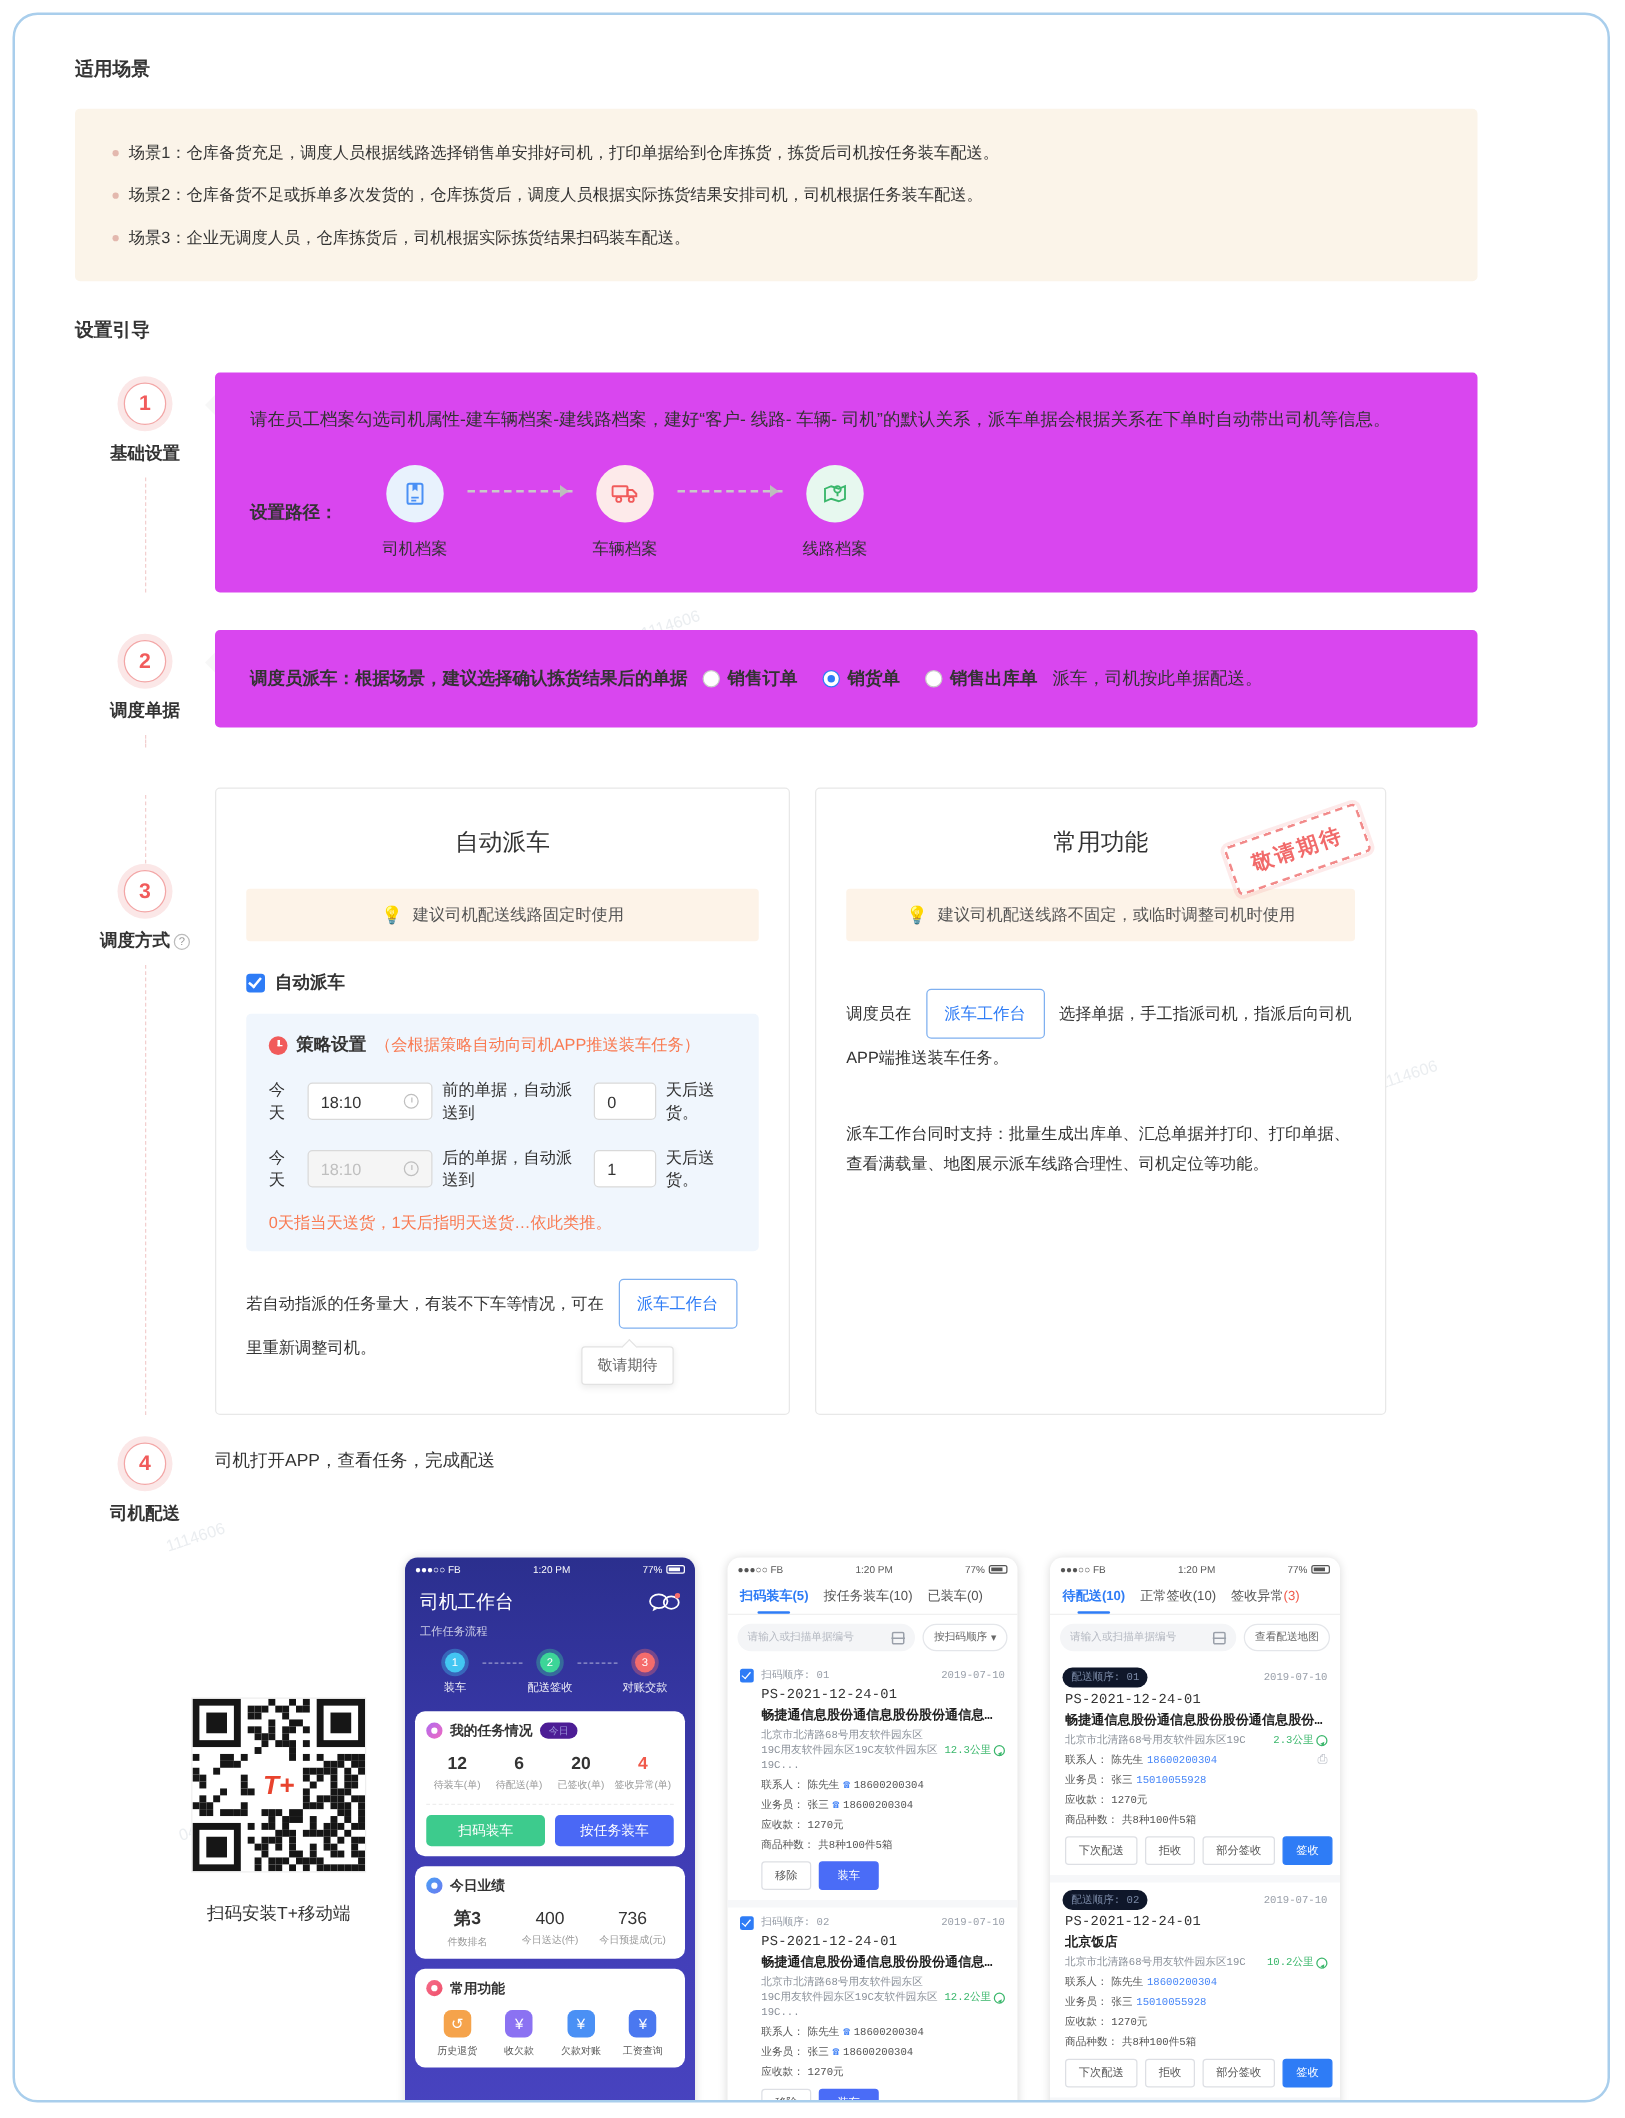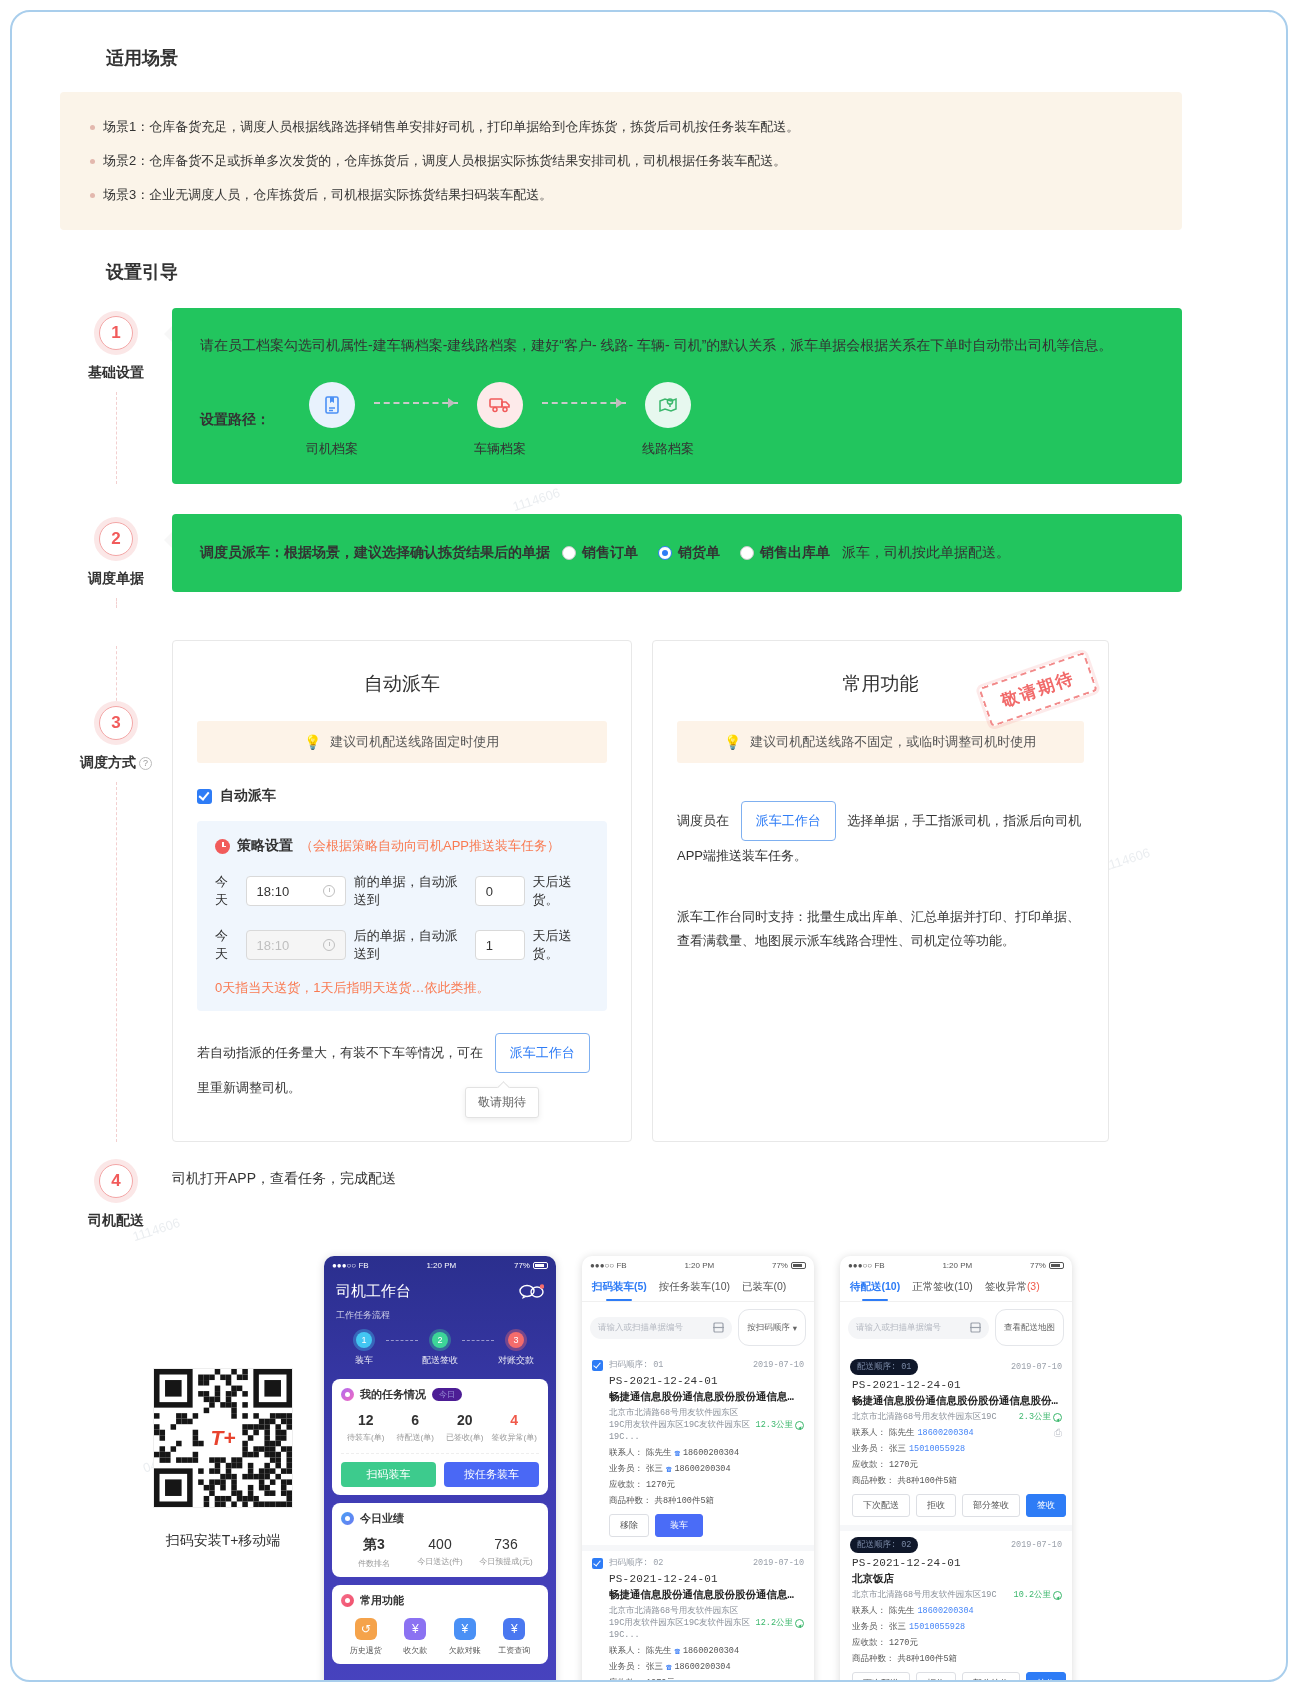--- a/index.html
+++ b/index.html
@@ -4,41 +4,41 @@
 <style>
   * { margin:0; padding:0; box-sizing:border-box; }
   html,body { width:1300px; height:1694px; background:#fff; font-family:"Liberation Sans","DejaVu Sans",sans-serif; color:#333; }
   .page { position:absolute; left:10px; top:10px; width:1278px; height:1672px; background:#fff;
           border:2px solid #A9CEEC; border-radius:20px; overflow:hidden; }
   .content { position:relative; padding:34px 104px 0 48px; }
 
   
   .wm { position:absolute; color:rgba(185,195,205,.30); font-size:13px; transform:rotate(-18deg); pointer-events:none; white-space:nowrap; }
 
-  h2.sec-title { font-size:18px; font-weight:bold; color:#333;margin-left:46px; }
+  h2.sec-title { font-size:15px; font-weight:bold; color:#333; }
 
   
   .scenario-box { margin-top:22px; background:#FBF4E9; border-radius:4px; padding:26px 28px; }
   .scn-line { display:flex; align-items:flex-start; font-size:13px; color:#333; line-height:18px; }
   .scn-line + .scn-line { margin-top:16px; }
   .scn-dot { width:5px; height:5px; border-radius:50%; background:#E3B8AE; margin:7px 8px 0 2px; flex:none; }
 
   
   .guide-title { margin-top:30px; }
   .step-row { display:flex; align-items:stretch; }
   .step-left { width:112px; flex:none; display:flex; flex-direction:column; align-items:center; padding-top:8px; }
   .step-circle { width:34px; height:34px; border-radius:50%; background:#fff; border:1px solid #F3A6A6;
                  box-shadow:0 0 0 5px #FBE7E7; display:flex; align-items:center; justify-content:center;
                  color:#F15B5B; font-size:17px; font-weight:bold; }
   .step-label { margin-top:14px; font-size:14px; font-weight:bold; color:#333; white-space:nowrap; display:flex; align-items:center; gap:3px;}
   .q-icon { width:13px; height:13px; border:1px solid #bbb; border-radius:50%; color:#999; font-size:9px; line-height:11px; text-align:center; font-weight:normal;}
   .connector { flex:1; width:0; border-left:1px dashed #F2CFCF; margin-top:10px; min-height:10px;}
   .step-content { flex:1; }
 
-  .gray-box { background:#22c55e; border-radius:4px; padding:26px 28px; position:relative; }
+  .gray-box { background:#d946ef; border-radius:4px; padding:26px 28px; position:relative; }
   .gray-box::before { content:''; position:absolute; left:-8px; top:18px; border:8px solid transparent; border-right-color:#F7F7F7; border-left:none; }
   .step1-desc { font-size:14px; line-height:22px; color:#333; }
   .path-row { display:flex; align-items:center; margin-top:26px; }
   .path-label { font-size:14px; font-weight:bold; margin-right:26px; }
   .path-item { display:flex; flex-direction:column; align-items:center; width:72px; }
   .path-ic { width:46px; height:46px; border-radius:50%; display:flex; align-items:center; justify-content:center; }
   .ic-blue { background:#E8F2FD; } .ic-red { background:#FDEAEA; } .ic-green { background:#E7F8EF; }
   .path-name { margin-top:12px; font-size:13px; color:#333; white-space:nowrap; }
   .dash-arrow { width:84px; border-top:2px dashed #C9C9C9; margin:0 6px 34px 6px; position:relative; }
   .dash-arrow::after { content:''; position:absolute; right:-2px; top:-6px; border:5px solid transparent; border-left:7px solid #BDBDBD; }
@@ -133,21 +133,21 @@
 
   
   .phone-lt { background:#fff; color:#333; }
   .ptabs { display:flex; align-items:center; padding:6px 10px 0; gap:12px; border-bottom:1px solid #f0f0f0; }
   .ptab { font-size:10.5px; color:#555; padding-bottom:7px; position:relative; white-space:nowrap; cursor:pointer; }
   .ptab.on { color:#2E7CF6; font-weight:bold; }
   .ptab.on::after { content:''; position:absolute; left:50%; transform:translateX(-50%); bottom:0; width:26px; height:2px; border-radius:2px; background:#2E7CF6; }
   .ptab .cnt-red { color:#F0594A; }
   .search-row { display:flex; align-items:center; gap:6px; padding:7px 8px; }
   .search-in { flex:1; height:22px; background:#F4F5F7; border-radius:11px; display:flex; align-items:center; padding:0 8px; color:#B5B9C2; font-size:8.5px; justify-content:space-between; }
-  .sort-pill { height:37px; border:1px solid #E4E6EA; border-radius:11px; display:flex; align-items:center; padding:0 8px; font-size:8.5px; color:#666; gap:3px; white-space:nowrap; cursor:pointer; }
+  .sort-pill { height:22px; border:1px solid #E4E6EA; border-radius:11px; display:flex; align-items:center; padding:0 8px; font-size:8.5px; color:#666; gap:3px; white-space:nowrap; cursor:pointer; }
   .order { padding:6px 10px 8px; border-bottom:6px solid #F6F7F9;font-family:Liberation Mono, monospace; }
   .o-head { display:flex; align-items:center; gap:6px; color:#9AA0AA; font-size:8.5px; }
   .o-chk { width:11px; height:11px; border-radius:2px; background:#2E7CF6; position:relative; flex:none; }
   .o-chk::after { content:''; position:absolute; left:3px; top:1px; width:3px; height:6px; border:solid #fff; border-width:0 1.5px 1.5px 0; transform:rotate(40deg); }
   .o-date { margin-left:auto; }
   .seq-badge { background:#0f172a; color:#7A89A5; border-radius:8px; padding:2px 7px; font-size:8.5px; }
   .o-body { padding-left:17px; }
   .o-body.nb { padding-left:2px; }
   .o-no { font-size:11px; color:#333; margin-top:4px; letter-spacing:.2px; }
   .o-name { font-size:10.5px; font-weight:bold; color:#222; margin-top:3px; white-space:nowrap; overflow:hidden; text-overflow:ellipsis; }

